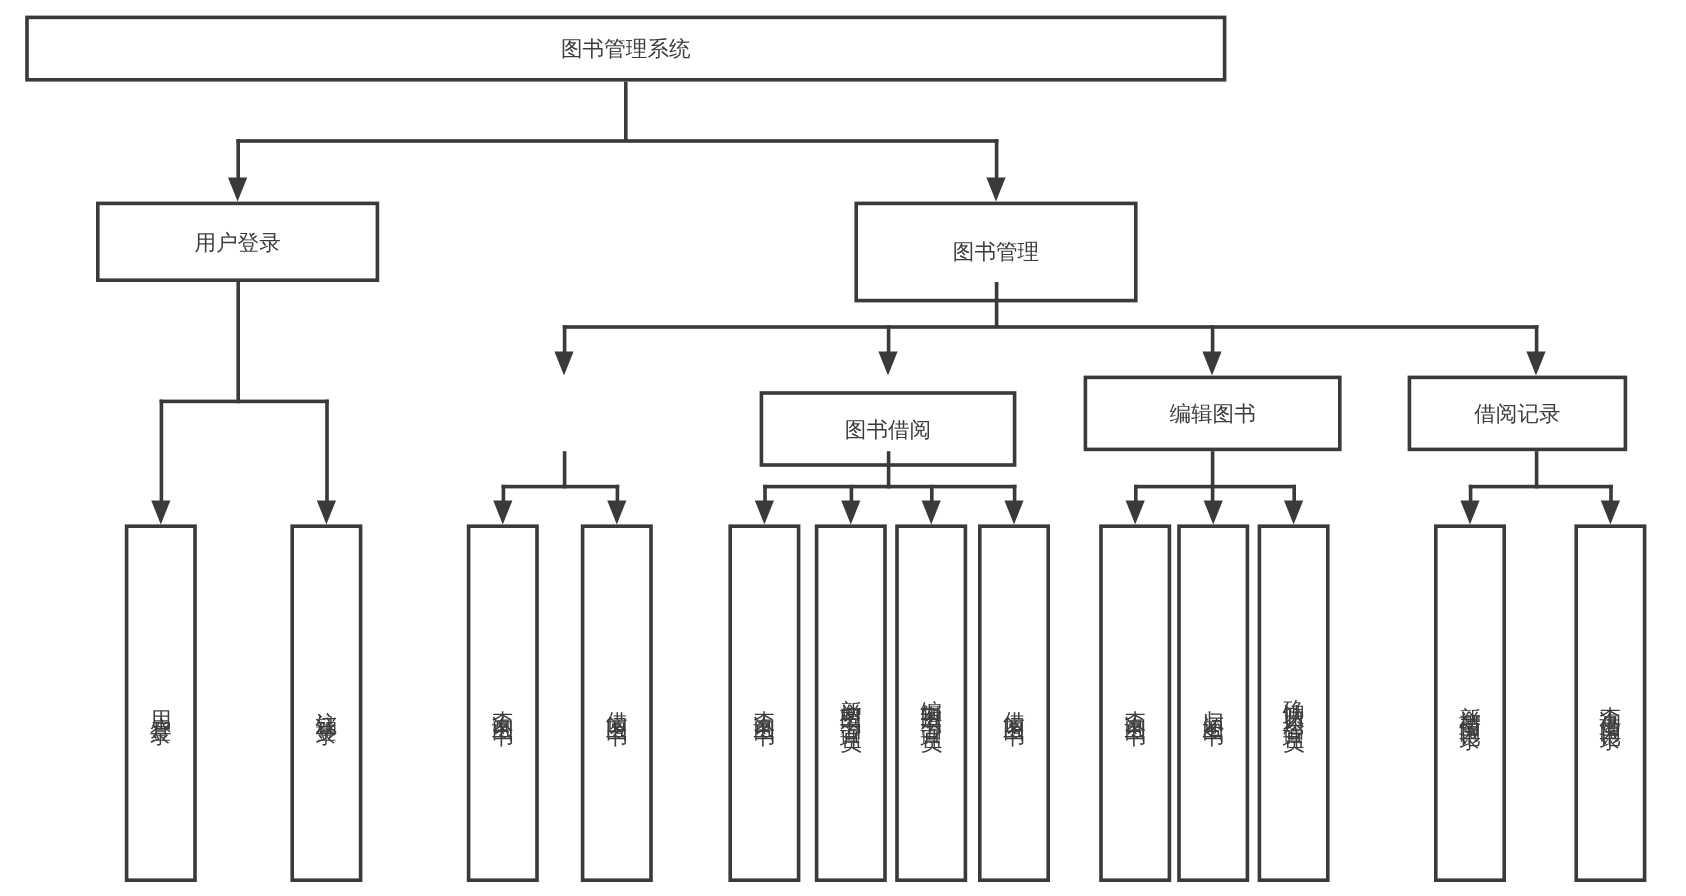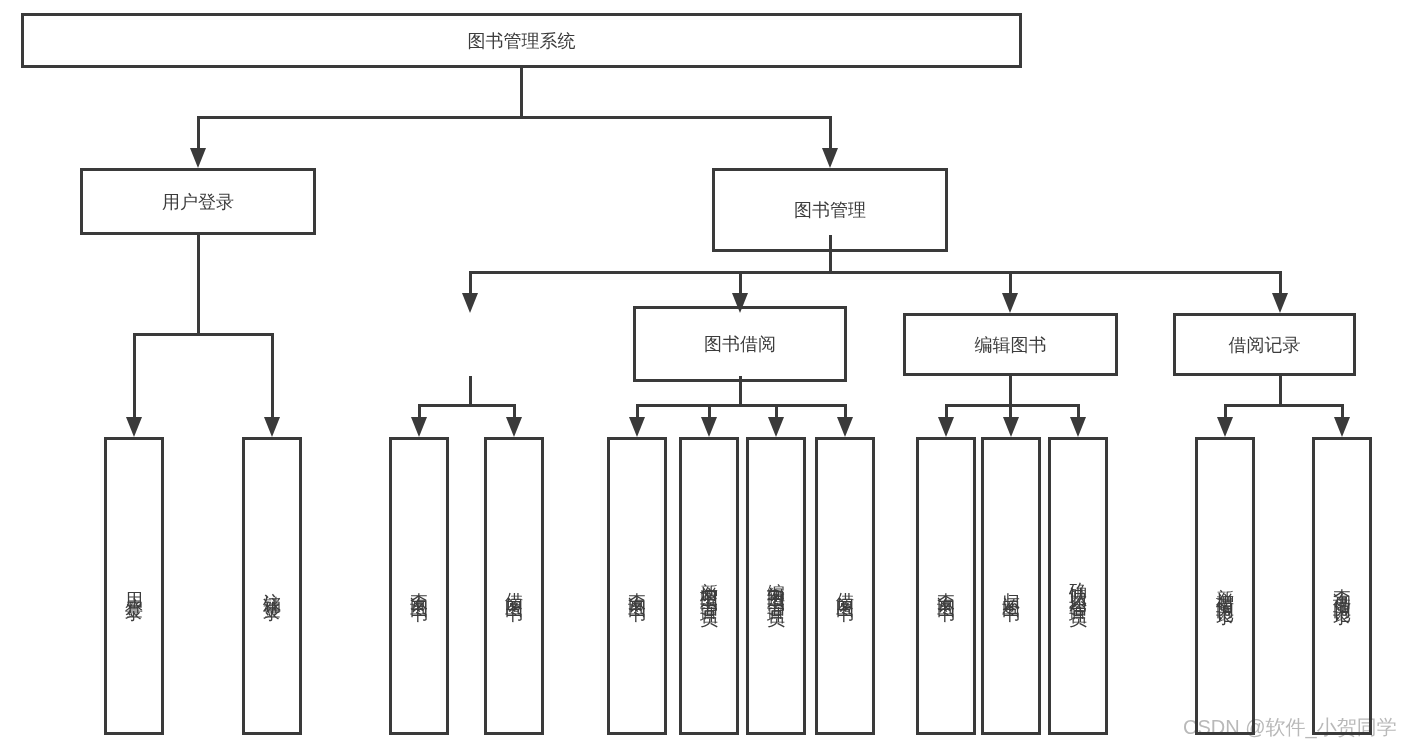--- a/index.html
+++ b/index.html
@@ -88,21 +88,21 @@
   <div class="hl" style="left:469px;top:271px;width:813px;"></div>
   <div class="vl" style="left:469px;top:271px;height:26px;"></div>
   <div class="vl" style="left:739px;top:271px;height:26px;"></div>
   <div class="vl" style="left:1009px;top:271px;height:26px;"></div>
   <div class="vl" style="left:1279px;top:271px;height:26px;"></div>
   <div class="arrow" style="left:462px;top:293px;"></div>
   <div class="arrow" style="left:732px;top:293px;"></div>
   <div class="arrow" style="left:1002px;top:293px;"></div>
   <div class="arrow" style="left:1272px;top:293px;"></div>
 
-  <div class="box" style="left:633px;top:306px;width:214px;height:76px;">
+  <div class="box" style="left:633px;top:326px;width:214px;height:63px;">
     <span class="label">图书借阅</span>
   </div>
   <div class="box" style="left:903px;top:313px;width:215px;height:63px;">
     <span class="label">编辑图书</span>
   </div>
   <div class="box" style="left:1173px;top:313px;width:183px;height:63px;">
     <span class="label">借阅记录</span>
   </div>
 
   <div class="vl" style="left:469px;top:376px;height:31px;"></div>
@@ -176,15 +176,14 @@
     <span class="label vtext">确认归还（管理员）</span>
   </div>
 
   <div class="box" style="left:1195px;top:437px;width:60px;height:298px;">
     <span class="label vtext">新增借阅记录</span>
   </div>
   <div class="box" style="left:1312px;top:437px;width:60px;height:298px;">
     <span class="label vtext">查询借阅记录</span>
   </div>
 
-  <div class="watermark">CSDN @软件_小贺同学</div>
 
 </div>
 
 </body></html>

